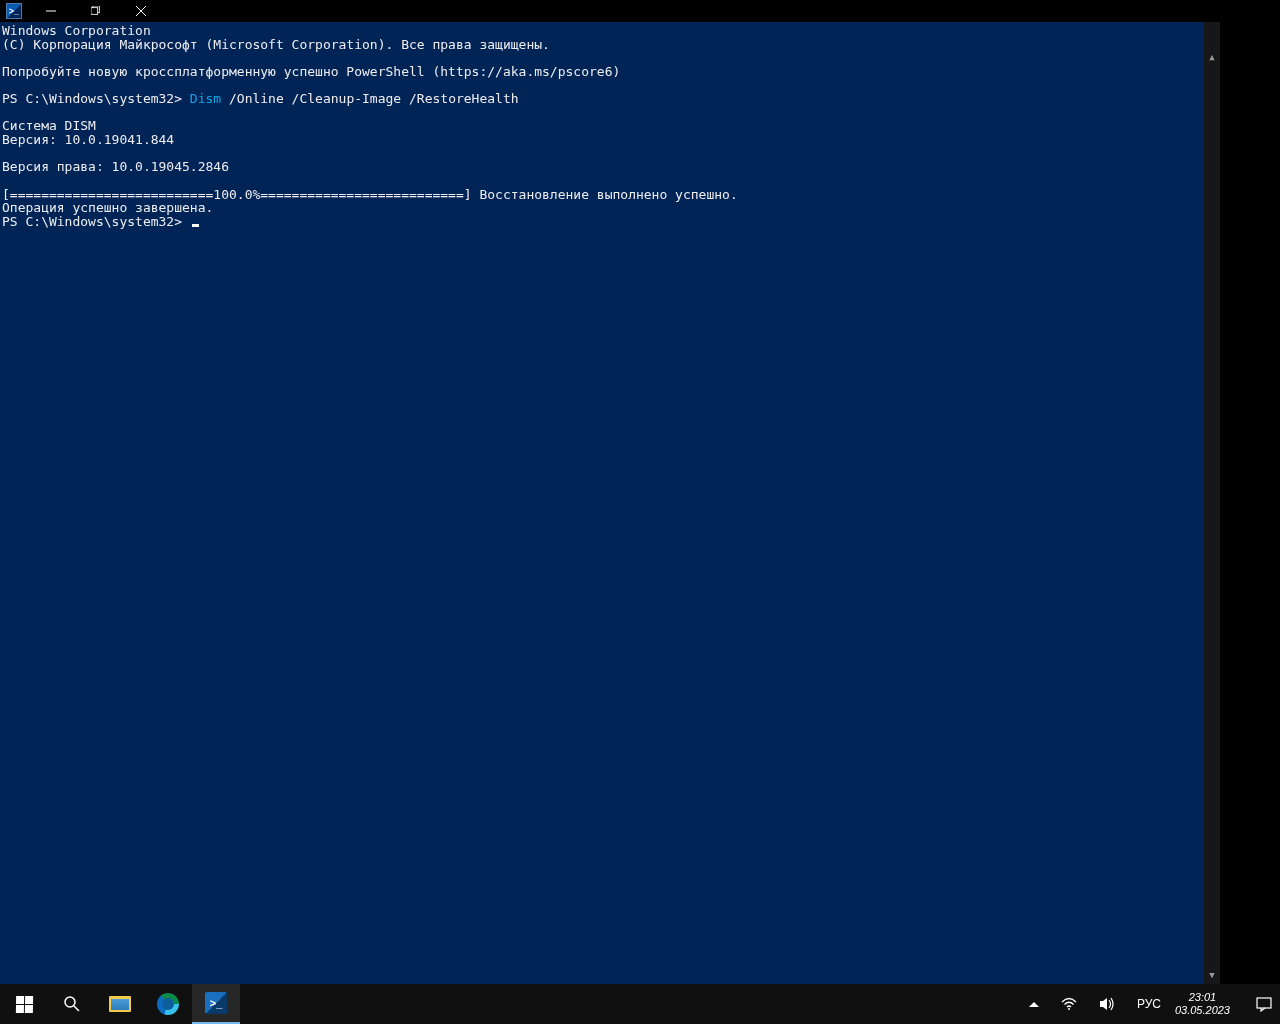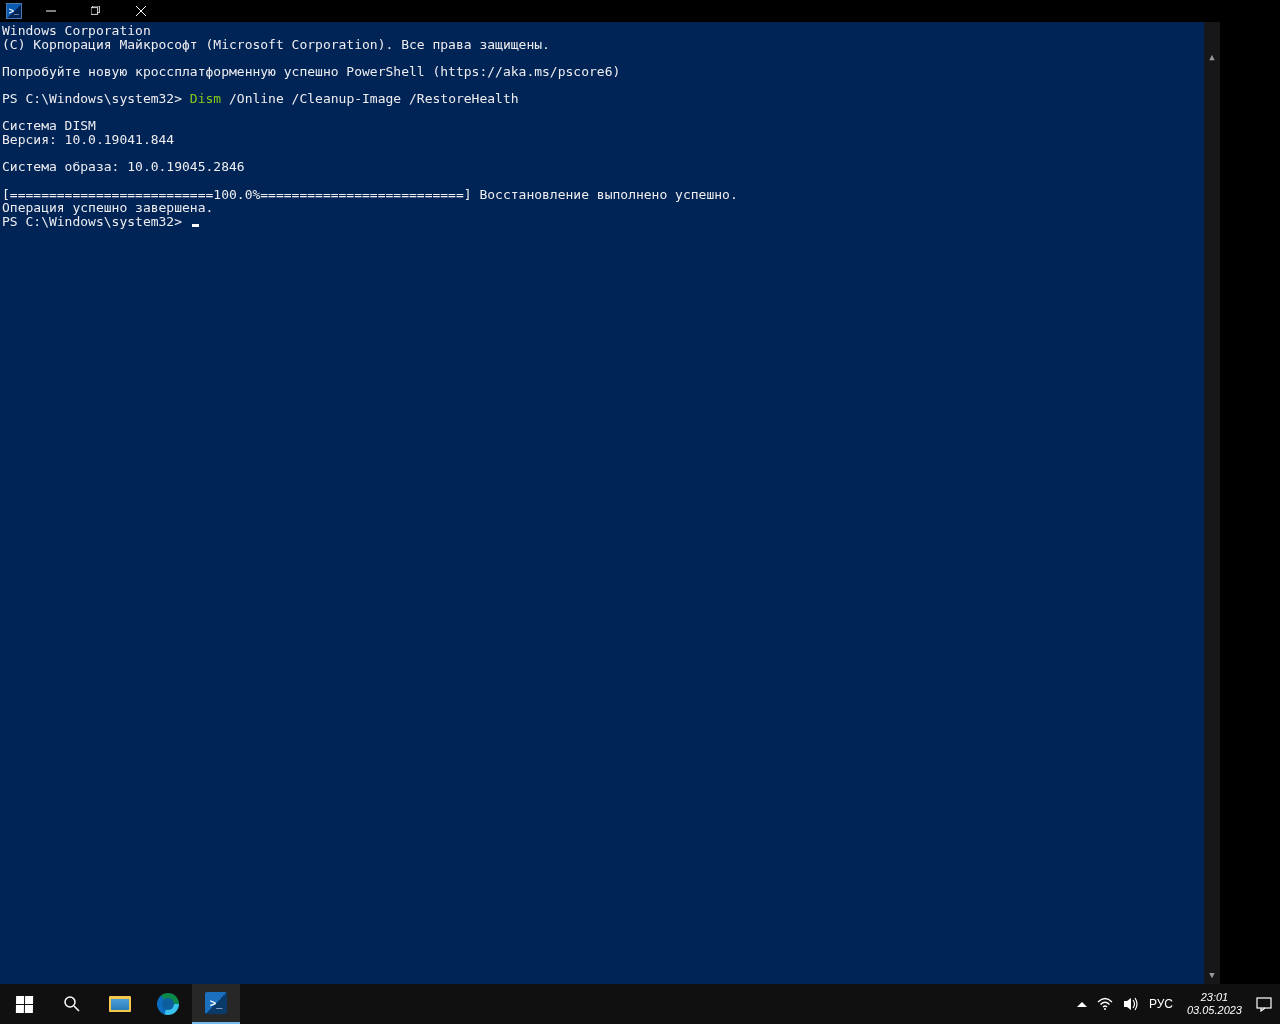--- a/index.html
+++ b/index.html
@@ -73,21 +73,21 @@
       background: #17171a;
     }
     .scroll-arrow {
       width: 16px; height: 16px;
       display: flex;
       align-items: center;
       justify-content: center;
       color: #999;
       font-size: 9px;
     }
-    .yellow { color: #84cc16; }
+    .yellow { color: #0ea5e9; }
     .cursor {
       display: inline-block;
       width: 7px; height: 3px;
       background: #fefefe;
       margin-left: 2px;
       vertical-align: -1px;
     }
     .taskbar {
       position: absolute;
       bottom: 0; left: 0;
@@ -156,21 +156,21 @@
     .task-right {
       margin-left: auto;
       display: flex;
       align-items: center;
       height: 100%;
       color: #fff;
       font-size: 12px;
       gap: 10px;
       padding-right: 8px;
     }
-    .tray-icon { display: flex; align-items: flex-start; justify-content: center; }
+    .tray-icon { display: flex; align-items: flex-start; justify-content: center; margin-left: 12px; }
     .clock {
       display: flex;
       flex-direction: column;
       align-items: center;
       font-size: 11px;
       line-height: 1.2;
       padding: 0 4px;
       font-style: italic;
     }
     .chevron-up {
@@ -219,21 +219,21 @@
   <div class="terminal"><span>Windows Corporation</span>
 <span>(C) Корпорация Майкрософт (Microsoft Corporation). Все права защищены.</span>
 
 <span>Попробуйте новую кроссплатформенную успешно PowerShell (https://aka.ms/pscore6)</span>
 
 <span>PS C:\Windows\system32&gt; </span><span class="yellow">Dism</span><span> /Online /Cleanup-Image /RestoreHealth</span>
 
 <span>Система DISM</span>
 <span>Версия: 10.0.19041.844</span>
 
-<span>Система образа: 10.0.19045.2846</span>
+<span>Версия права: 10.0.19045.2846</span>
 
 <span>[==========================100.0%==========================] Восстановление выполнено успешно.</span>
 <span>Операция успешно завершена.</span>
 <span>PS C:\Windows\system32&gt; </span><span class="cursor"></span>
     <div class="scrollbar">
       <div class="scroll-arrow">▲</div>
       <div style="position:absolute;bottom:0;" class="scroll-arrow">▼</div>
     </div>
   </div>
 </div>

